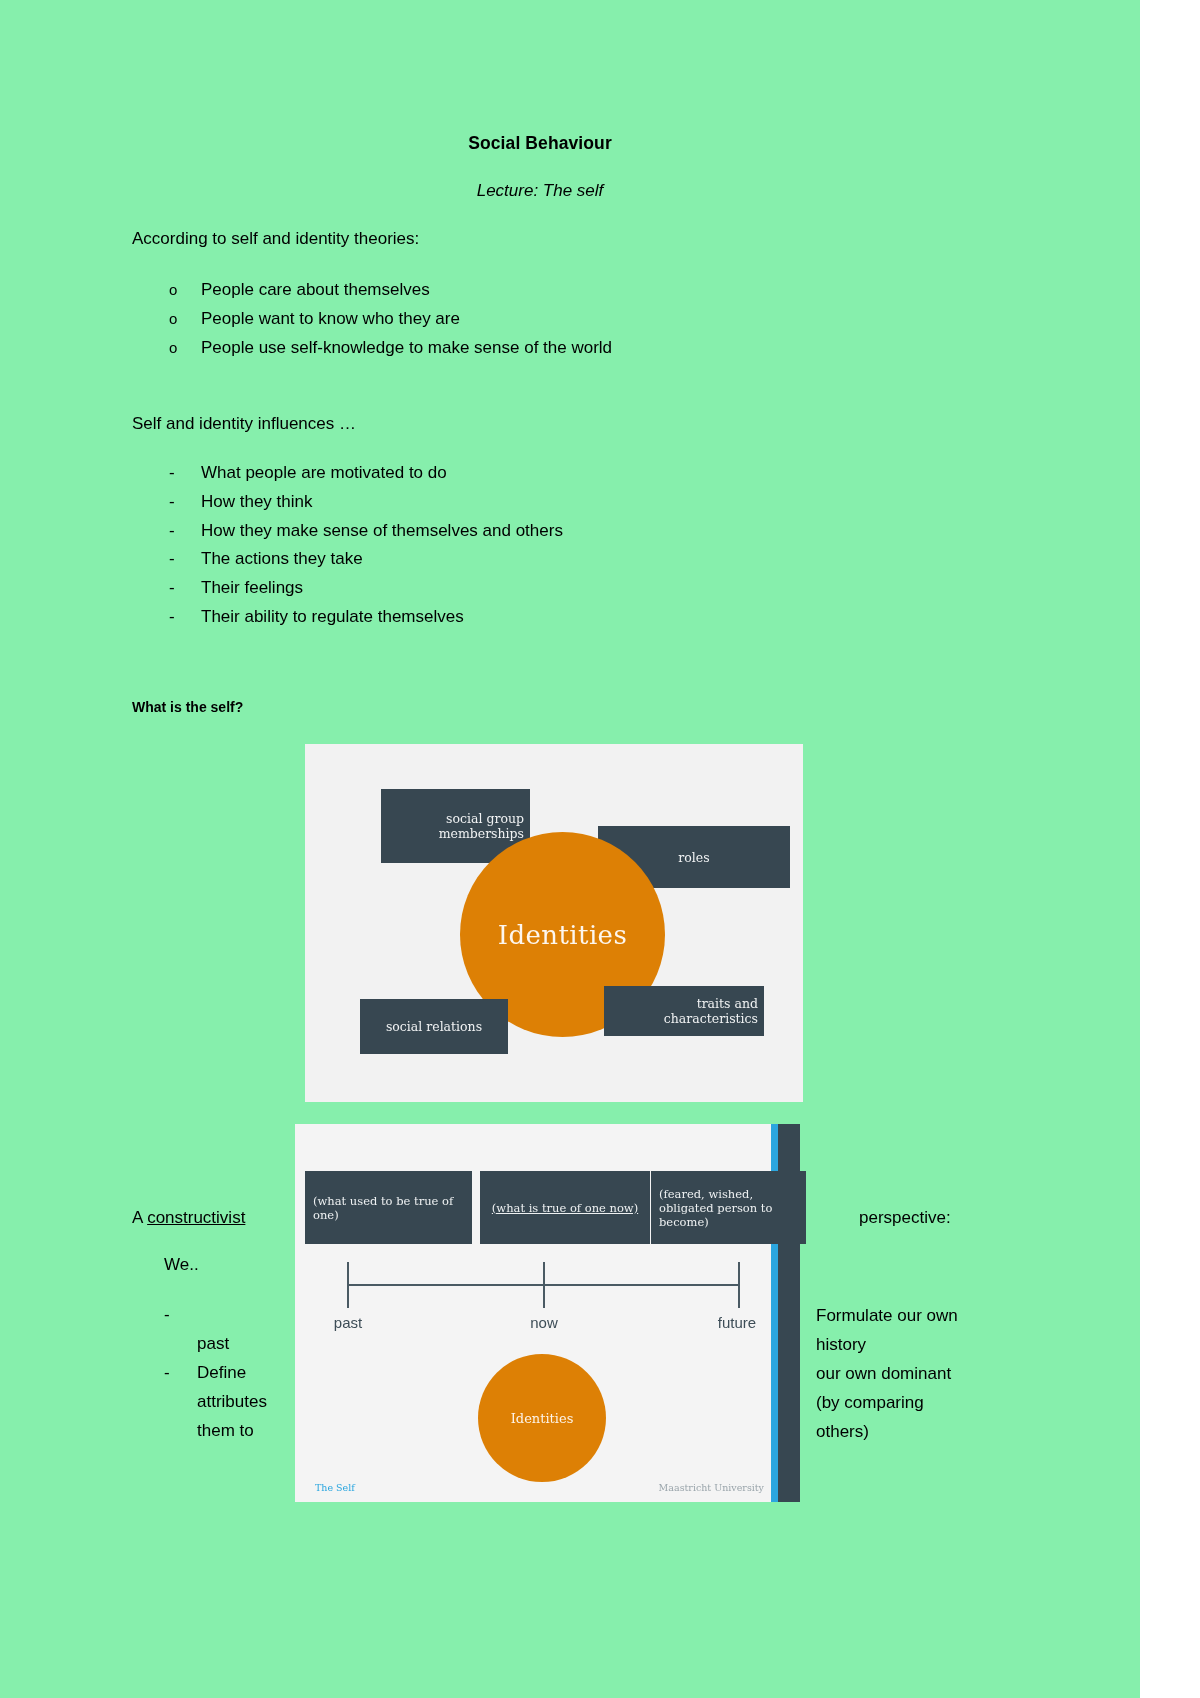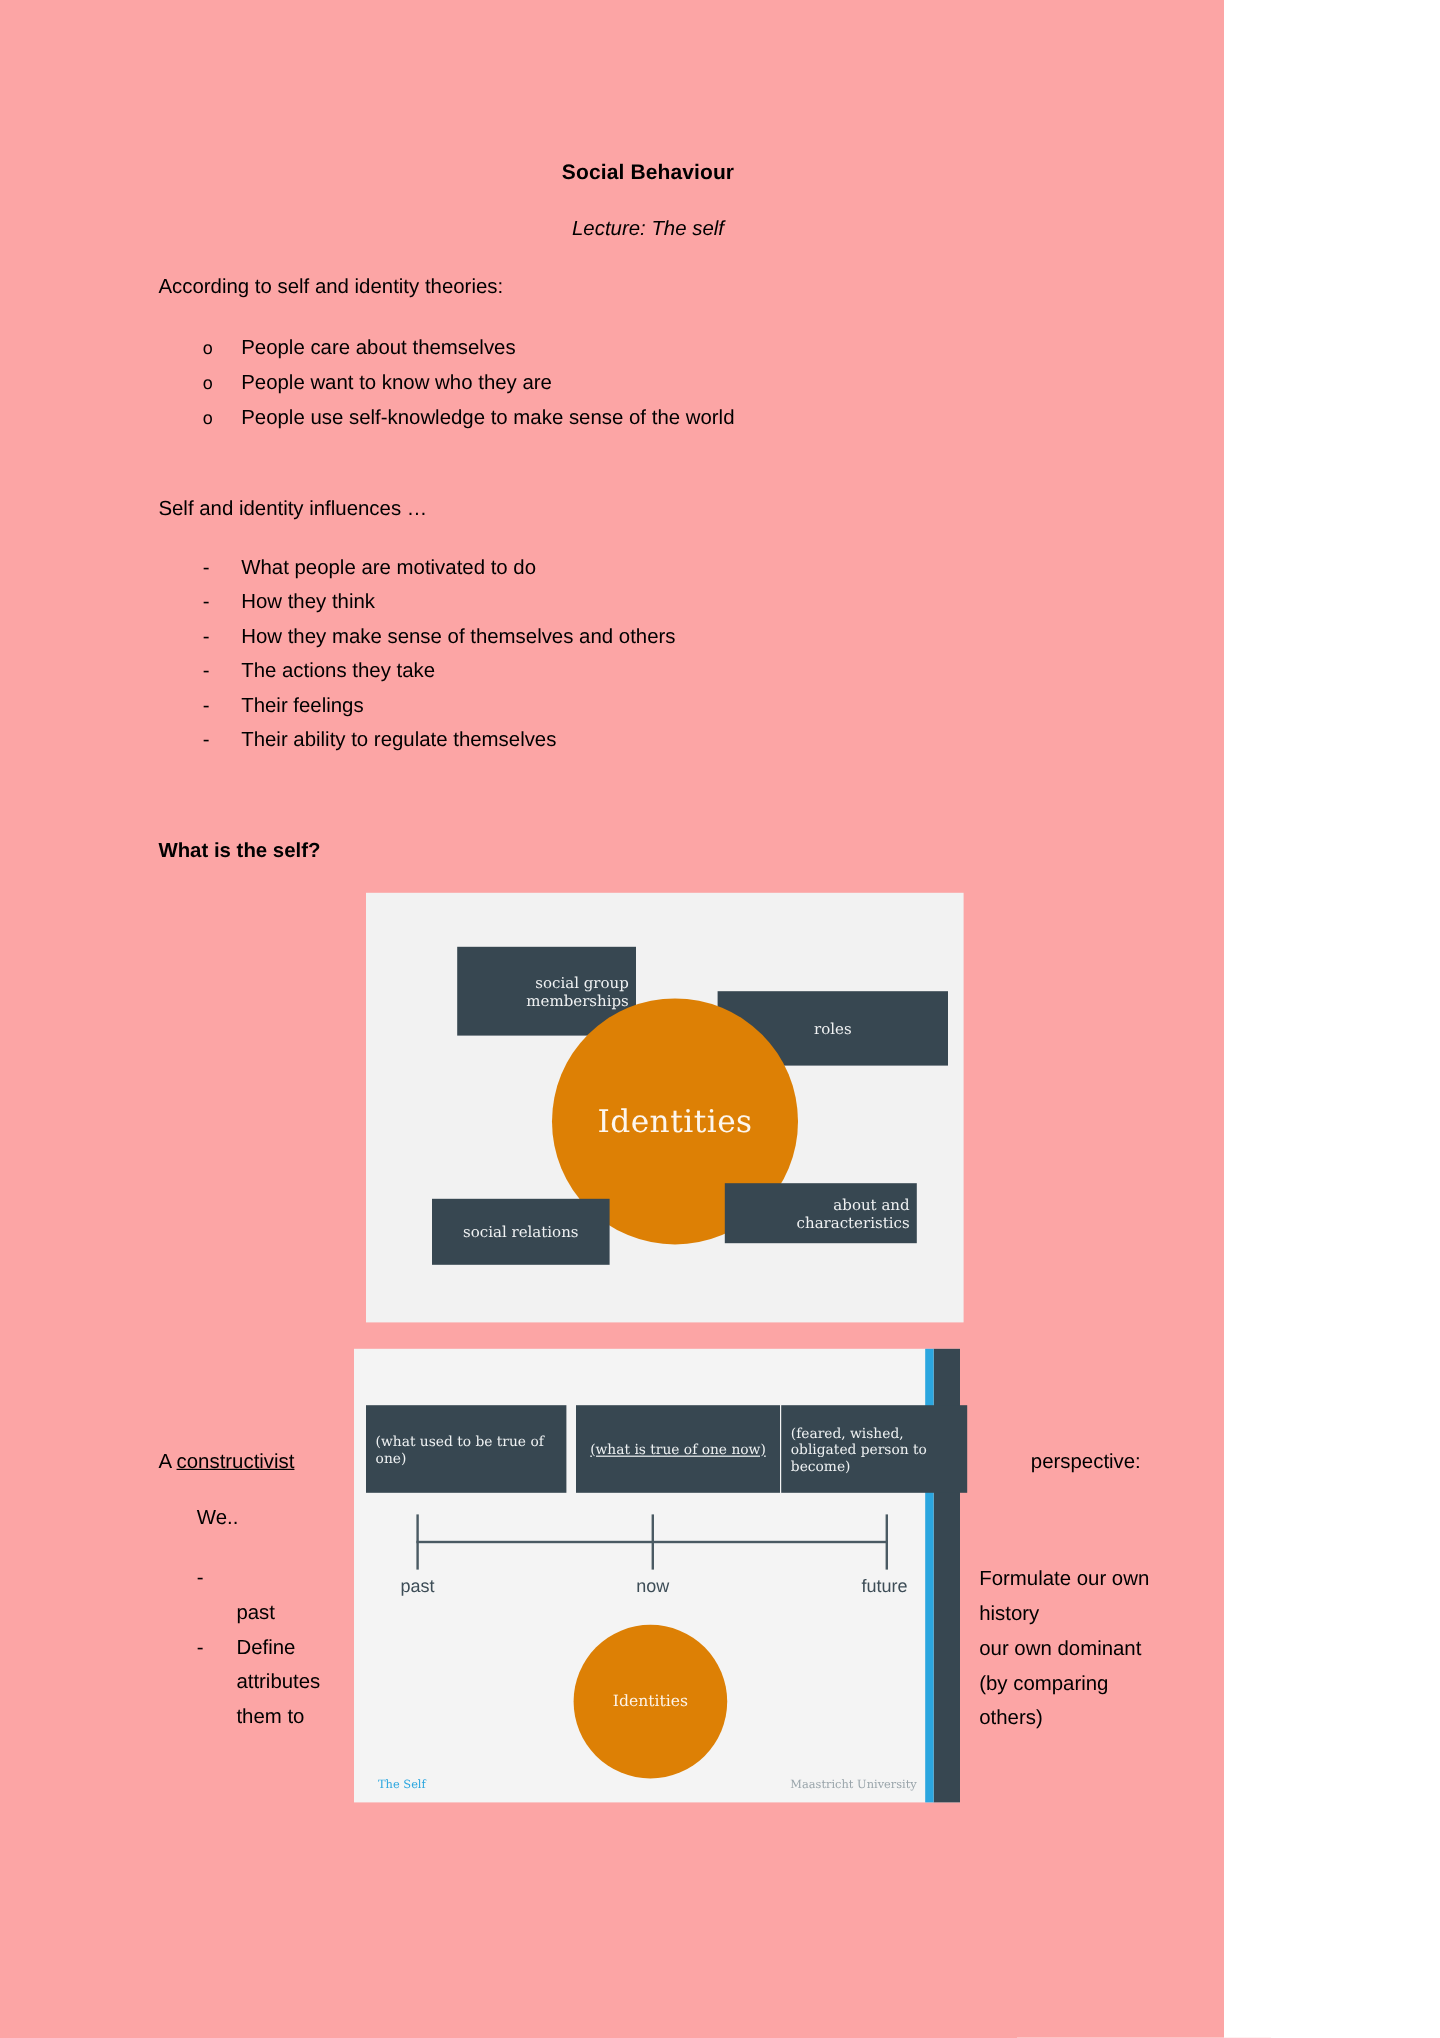--- a/index.html
+++ b/index.html
@@ -11,23 +11,23 @@
     width: 1200px;
     height: 1698px;
     position: relative;
     font-family: "Liberation Sans", sans-serif;
     color: #000000;
     overflow: hidden;
   }
 
   .page {
     position: relative;
-    width: 1020px;
+    width: 1140px;
     height: 1698px;
-    background: #fca5a5;
+    background: #86efac;
   }
 
   
   .doc-title {
     position: absolute;
     left: 0;
     top: 133px;
     width: 1080px;
     text-align: center;
     font-size: 17.5px;
@@ -51,21 +51,21 @@
     font-size: 17px;
     white-space: nowrap;
   }
   .lead-1 { top: 229px; }
   .lead-2 { top: 414px; }
 
   .section-head {
     position: absolute;
     left: 132px;
     top: 699px;
-    font-size: 17px;
+    font-size: 14px;
     font-weight: bold;
     white-space: nowrap;
   }
 
   
   .bullets {
     position: absolute;
     left: 132px;
     margin: 0;
     padding: 0;
@@ -364,21 +364,21 @@
 
   <div class="section-head">What is the self?</div>
 
   <div class="slide1">
     <div class="tagbox tag-social-group">social group memberships</div>
     <div class="tagbox tag-roles">roles</div>
     <div class="circle">
       <span class="circle-label">Identities</span>
     </div>
     <div class="tagbox tag-social-rel">social relations</div>
-    <div class="tagbox tag-traits">about and characteristics</div>
+    <div class="tagbox tag-traits">traits and characteristics</div>
   </div>
 
   <div class="slide2">
     <div class="slide2-sidebar"></div>
     <div class="slide2-accent"></div>
 
     <div class="timebox timebox-past">(what used to be true of one)</div>
     <div class="timebox timebox-now">(what is true of one now)</div>
     <div class="timebox timebox-future">(feared, wished, obligated person to become)</div>
 

